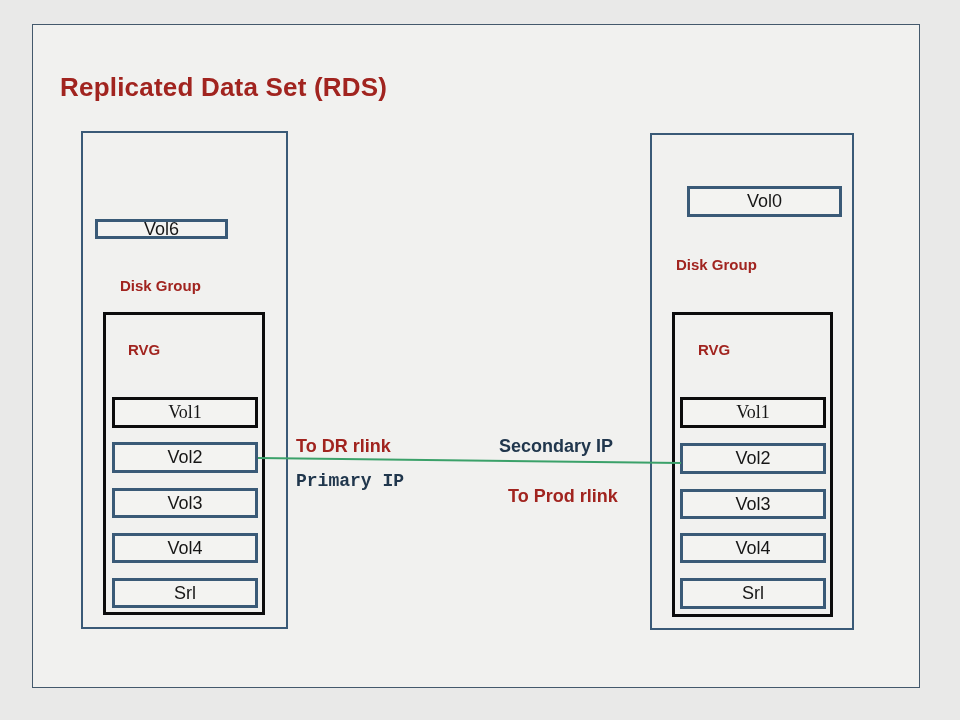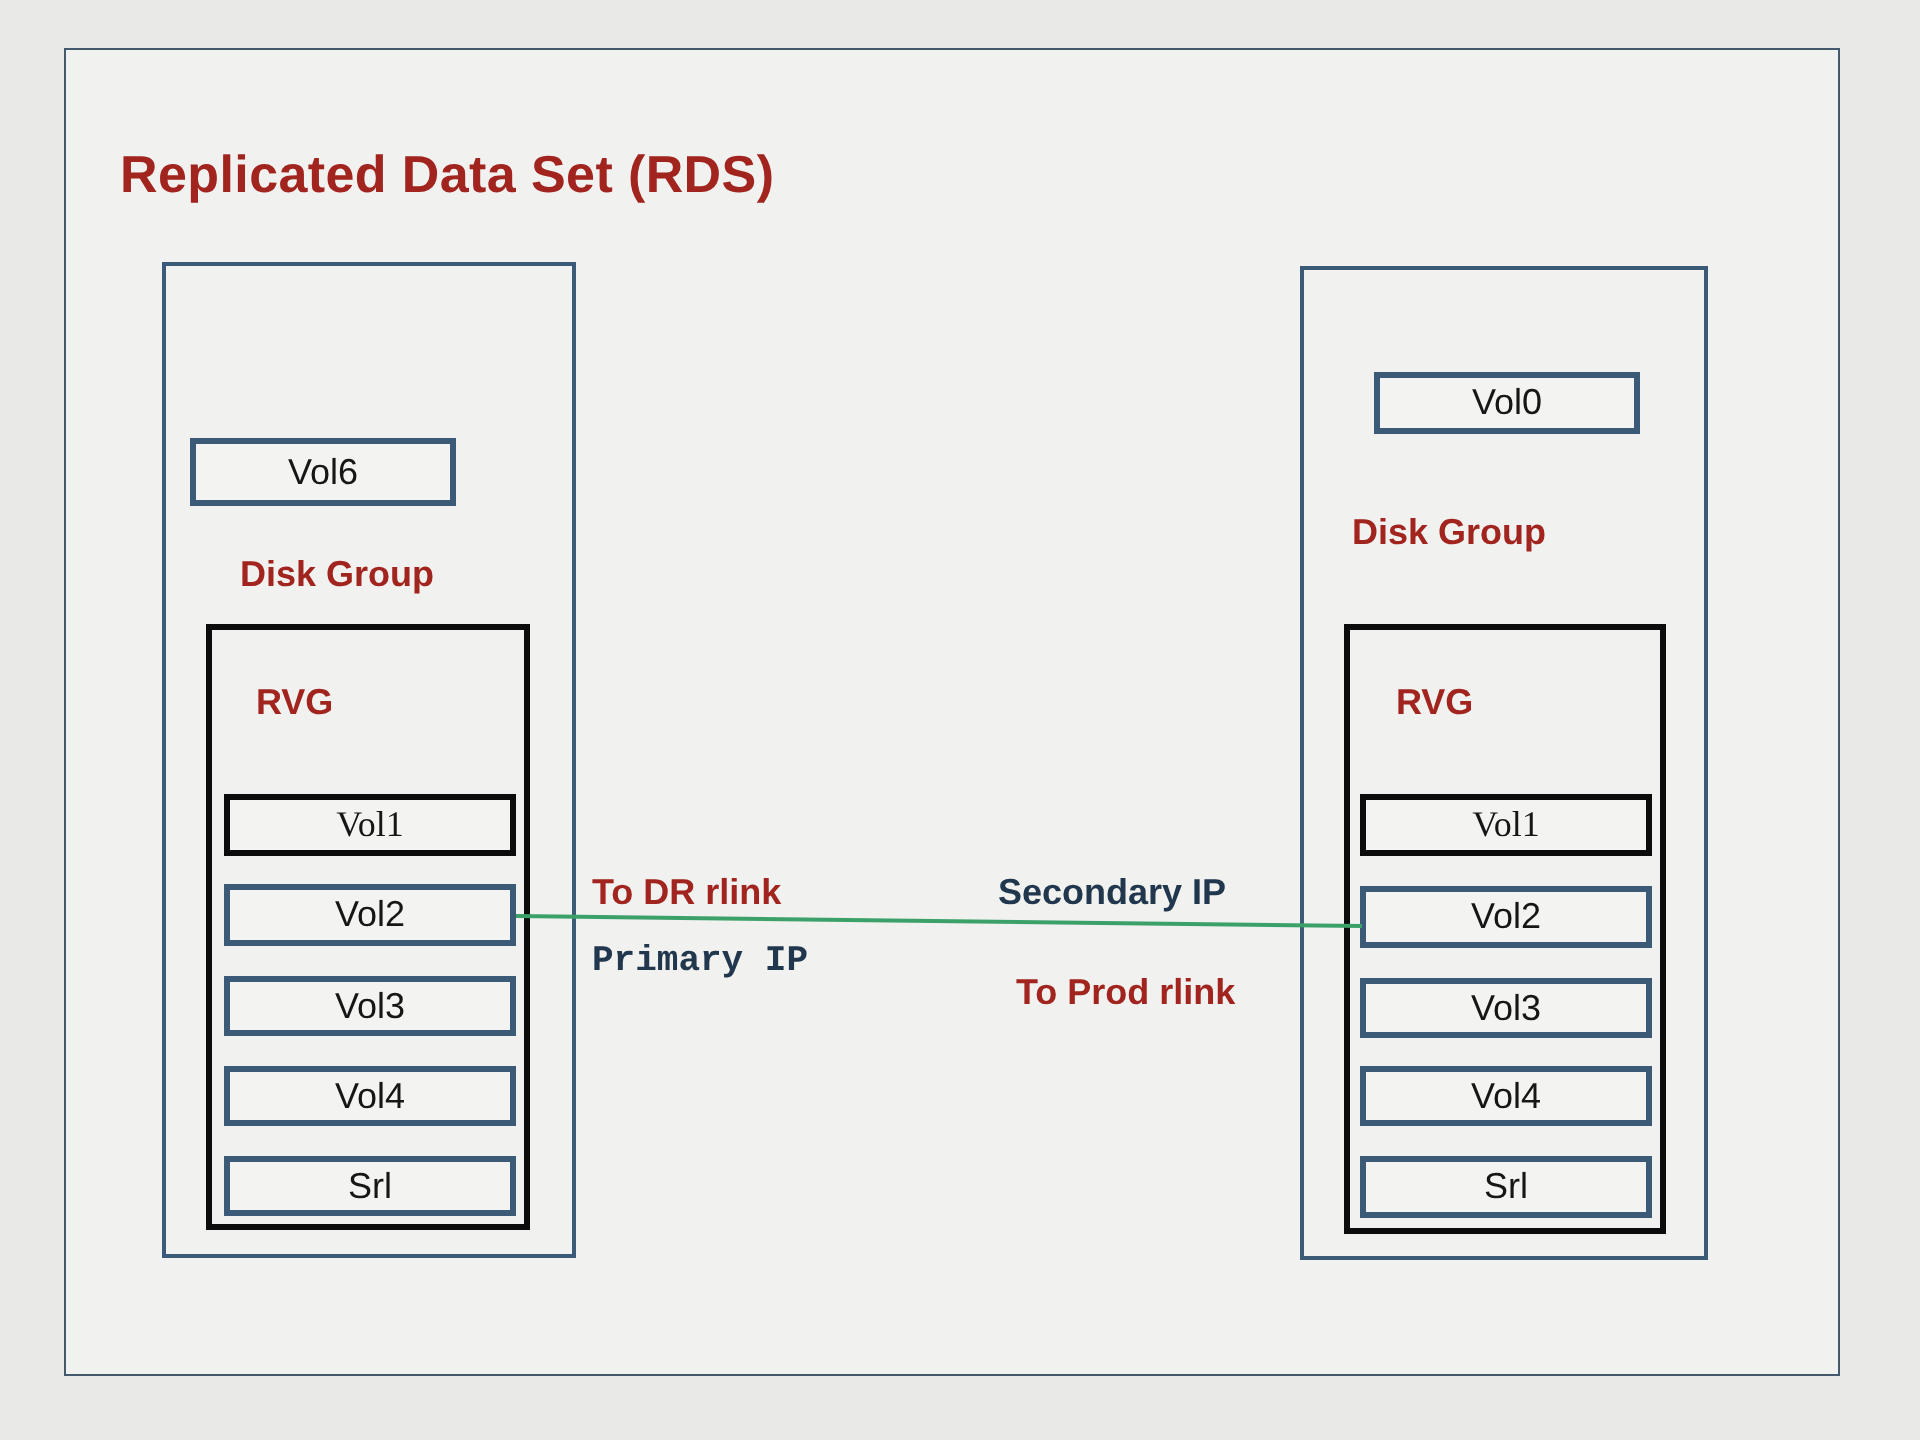--- a/index.html
+++ b/index.html
@@ -28,21 +28,21 @@
   .disk-group {
     position: absolute;
     border: 2px solid var(--blue-border, #3a5a77);
     background: #f1f1ef;
   }
   #dg-primary   { left: 81px;  top: 131px; width: 207px; height: 498px; }
   #dg-secondary { left: 650px; top: 133px; width: 204px; height: 497px; }
 
   .dg-label, .rvg-label {
     position: absolute;
-    font-size: 18px; font-weight: bold;
+    font-size: 15px; font-weight: bold;
     color: var(--red-text, #a1241f);
   }
 
   .rvg {
     position: absolute;
     border: 3px solid #0c0c0c;
     background: #f1f1ef;
   }
   #rvg-primary   { left: 103px; top: 312px; width: 162px; height: 303px; }
   #rvg-secondary { left: 672px; top: 312px; width: 161px; height: 305px; }
@@ -70,33 +70,33 @@
 </head>
 <body>
 
 <div id="canvas">
 
   <div class="slide"></div>
 
   <div class="title">Replicated Data Set (RDS)</div>
 
   <div class="disk-group" id="dg-primary"></div>
-  <div class="vol" style="left:95px; top:219px; width:133px; height:34px;">Vol6</div>
+  <div class="vol" style="left:95px; top:219px; width:133px; height:20px;">Vol6</div>
   <div class="dg-label" style="left:120px; top:277px;">Disk Group</div>
 
   <div class="rvg" id="rvg-primary"></div>
   <div class="rvg-label" style="left:128px; top:341px;">RVG</div>
   <div class="vol black" style="left:112px; top:397px; width:146px; height:31px;">Vol1</div>
   <div class="vol" style="left:112px; top:442px; width:146px; height:31px;">Vol2</div>
   <div class="vol" style="left:112px; top:488px; width:146px; height:30px;">Vol3</div>
   <div class="vol" style="left:112px; top:533px; width:146px; height:30px;">Vol4</div>
   <div class="vol" style="left:112px; top:578px; width:146px; height:30px;">Srl</div>
 
   <div class="disk-group" id="dg-secondary"></div>
-  <div class="vol" style="left:687px; top:186px; width:133px; height:31px;">Vol0</div>
+  <div class="vol" style="left:687px; top:186px; width:155px; height:31px;">Vol0</div>
   <div class="dg-label" style="left:676px; top:256px;">Disk Group</div>
 
   <div class="rvg" id="rvg-secondary"></div>
   <div class="rvg-label" style="left:698px; top:341px;">RVG</div>
   <div class="vol black" style="left:680px; top:397px; width:146px; height:31px;">Vol1</div>
   <div class="vol" style="left:680px; top:443px; width:146px; height:31px;">Vol2</div>
   <div class="vol" style="left:680px; top:489px; width:146px; height:30px;">Vol3</div>
   <div class="vol" style="left:680px; top:533px; width:146px; height:30px;">Vol4</div>
   <div class="vol" style="left:680px; top:578px; width:146px; height:31px;">Srl</div>
 

